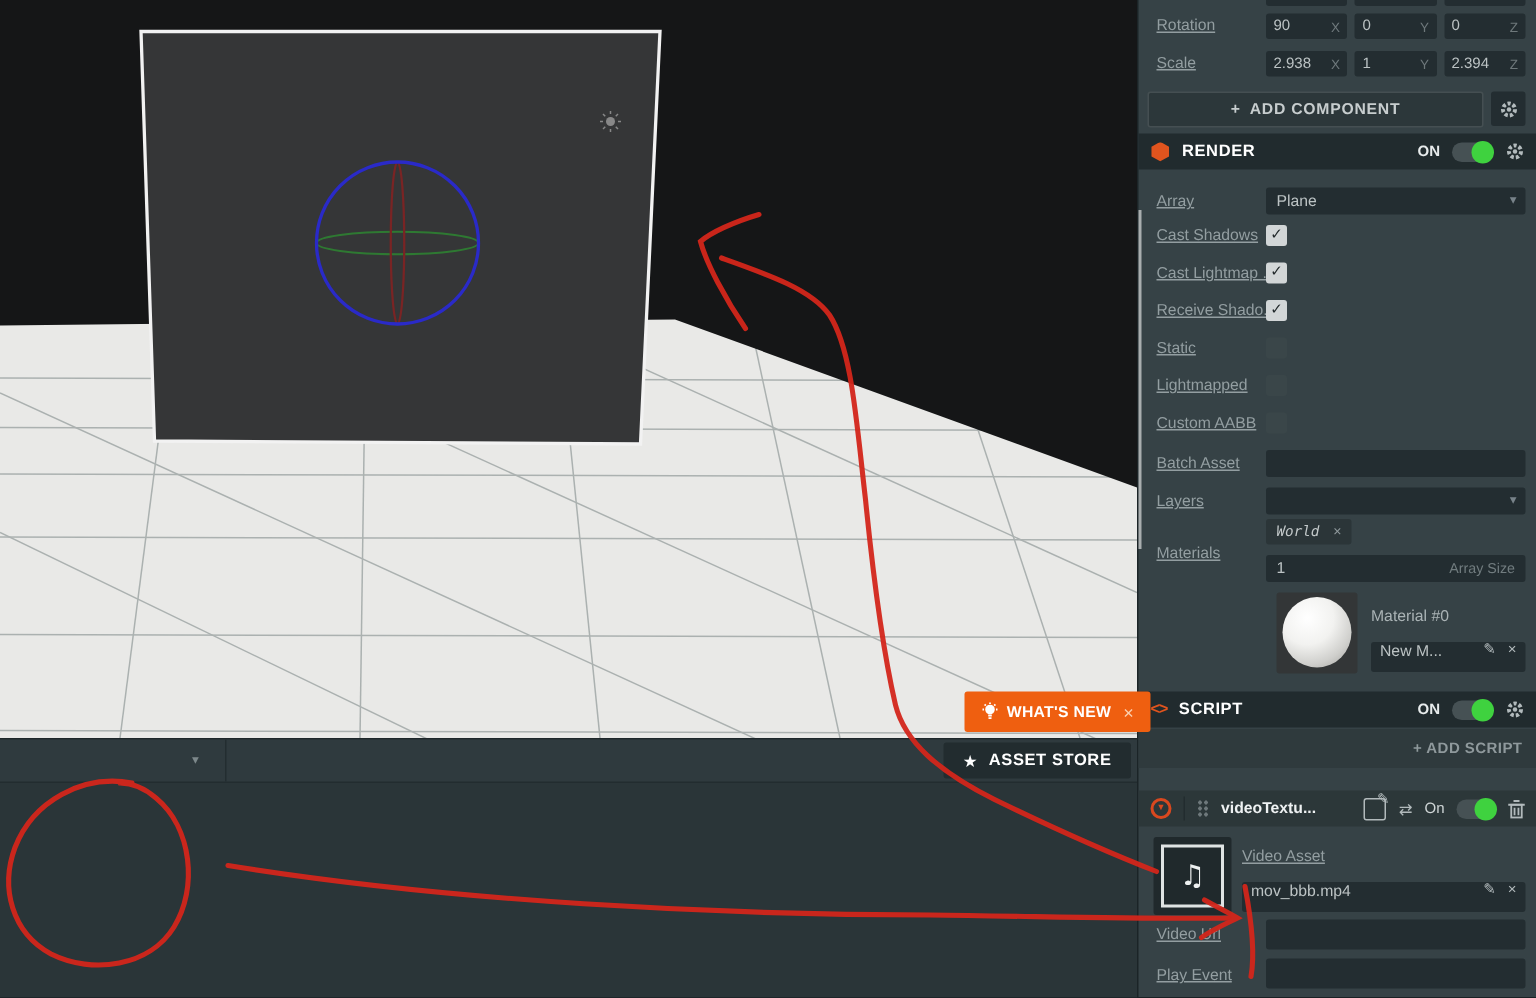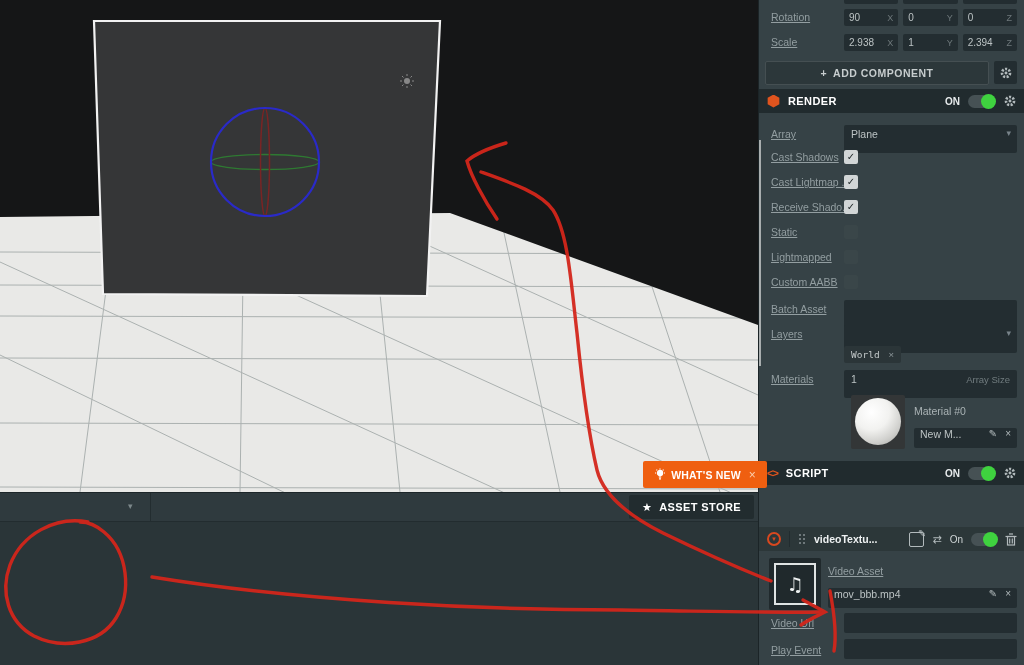--- a/index.html
+++ b/index.html
@@ -39,28 +39,28 @@
     display:flex;align-items:center;justify-content:center;cursor:pointer;}
   .comp-header{position:absolute;left:0;right:0;height:24px;background:#212b2e;display:flex;align-items:center;
     padding:0 8px;box-sizing:border-box;gap:8px;}
   .comp-title{color:#fff;font-size:11px;font-weight:bold;letter-spacing:.4px;flex:0 0 auto;}
   .hexagon{width:13px;height:13px;background:#e0541e;clip-path:polygon(50% 0,95% 25%,95% 75%,50% 100%,5% 75%,5% 25%);}
   .code-icon{color:#e0541e;font-weight:bold;font-size:11px;letter-spacing:-1px;}
   .hdr-spacer{flex:1;}
   .on-label{color:#e7ebec;font-size:10px;font-weight:bold;}
   .toggle{width:27px;height:13px;border-radius:7px;background:#465154;position:relative;cursor:pointer;}
   .toggle .knob{position:absolute;right:-1px;top:-1px;width:15px;height:15px;border-radius:50%;background:#3fd23f;}
-  .field{position:absolute;left:85px;right:8px;height:28px;background:#232d31;border-radius:2px;}
+  .field{position:absolute;left:85px;right:8px;height:18px;background:#232d31;border-radius:2px;}
   .field .fval{position:absolute;left:7px;top:3px;font-size:10.5px;color:#bcc3c4;}
   .field .fchev{position:absolute;right:6px;top:3px;font-size:9px;color:#78838.6;color:#78838a;}
   .cb{position:absolute;left:85px;width:14px;height:14px;border-radius:2px;background:#3a4649;
       text-align:center;line-height:14px;font-size:10px;color:#22292b;cursor:pointer;}
   .cb.checked{background:#d2d6d7;}
   .tag{position:absolute;left:85px;background:#2b3538;border-radius:2px;padding:3px 7px;display:inline-flex;
-      gap:9px;align-items:center;font-family:"DejaVu Sans Mono",monospace;font-size:9.5px;color:#c3c9ca;}
+      gap:9px;align-items:center;font-family:"DejaVu Sans Mono",monospace;font-size:9.5px;color:#c3c9ca;font-style:italic;}
   .tag .tag-x{color:#8f999c;cursor:pointer;font-family:"Liberation Sans",sans-serif;}
   .arrsz{position:absolute;right:7px;top:4px;font-size:9.5px;color:#717c7f;}
   .mat-thumb{position:absolute;left:92px;top:395px;width:54px;height:54px;background:#333637;border-radius:2px;}
   .mat-sphere{position:absolute;left:4px;top:3px;width:46px;height:47px;border-radius:50%;
       background:radial-gradient(circle at 36% 30%,#ffffff 0%,#f2f2f0 40%,#cfcfcc 70%,#9c9c98 100%);}
   .mat-name{position:absolute;left:155px;top:405px;font-size:10.5px;color:#aab3b5;}
   .slot-field{position:absolute;display:flex;align-items:flex-start;background:#232d31;border-radius:2px;height:20px;
       padding:0 6px;box-sizing:border-box;gap:8px;}
   .slot-field .sval{flex:1;font-size:10.5px;color:#bcc3c4;white-space:nowrap;overflow:hidden;}
   .slot-field .sicon{font-size:10px;color:#b2babc;cursor:pointer;}
@@ -270,21 +270,21 @@
 
     <span class="insp-label" style="top:328px">Layers</span>
     <div class="field" style="top:325px">
       <span class="fchev">▾</span>
     </div>
     <div class="tag" style="top:346px">
       <span>World</span>
       <span class="tag-x">×</span>
     </div>
 
-    <span class="insp-label" style="top:373px">Materials</span>
+    <span class="insp-label" style="top:363px">Materials</span>
     <div class="field" style="top:370px">
       <span class="fval">1</span>
       <span class="arrsz">Array Size</span>
     </div>
 
     <div class="mat-thumb">
       <div class="mat-sphere"></div>
     </div>
     <span class="mat-name">Material #0</span>
     <div class="slot-field" style="left:155px;right:8px;top:428px">
@@ -300,20 +300,23 @@
       <span class="on-label">ON</span>
       <div class="toggle">
           <div class="knob"></div>
         </div>
       <svg width="14" height="14" viewBox="0 0 16 16">
         <circle cx="8" cy="8" r="4.6" fill="none" stroke="#b2babc" stroke-width="3" stroke-dasharray="2.4 1.6"></circle>
         <circle cx="8" cy="8" r="1.7" fill="#b2babc"></circle>
       </svg>
     </div>
 
+    <div class="addscript-row">
+      <span>+ ADD SCRIPT</span>
+    </div>
 
     <div class="script-item">
       <div class="ring-icon">
         <span>▼</span>
         </div>
       <div class="v-div"></div>
       <div class="drag-dots"></div>
       <span class="script-name">videoTextu...</span>
       <div class="hdr-spacer"></div>
       <div class="edit-box">

